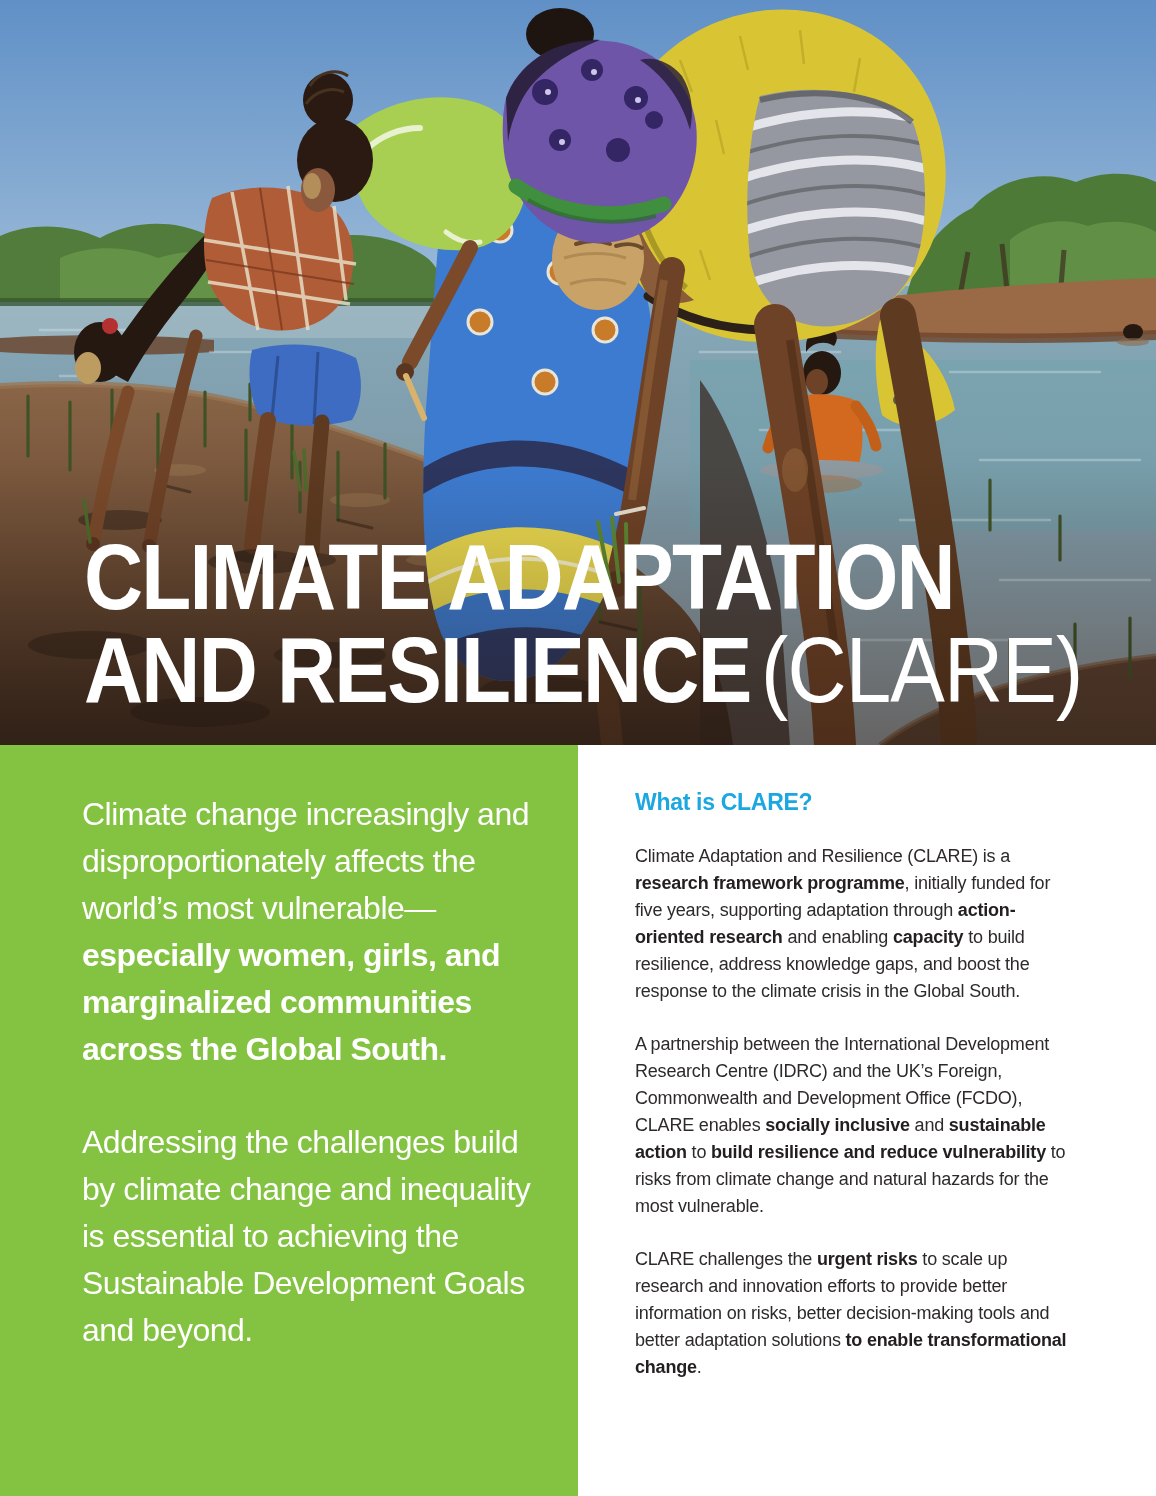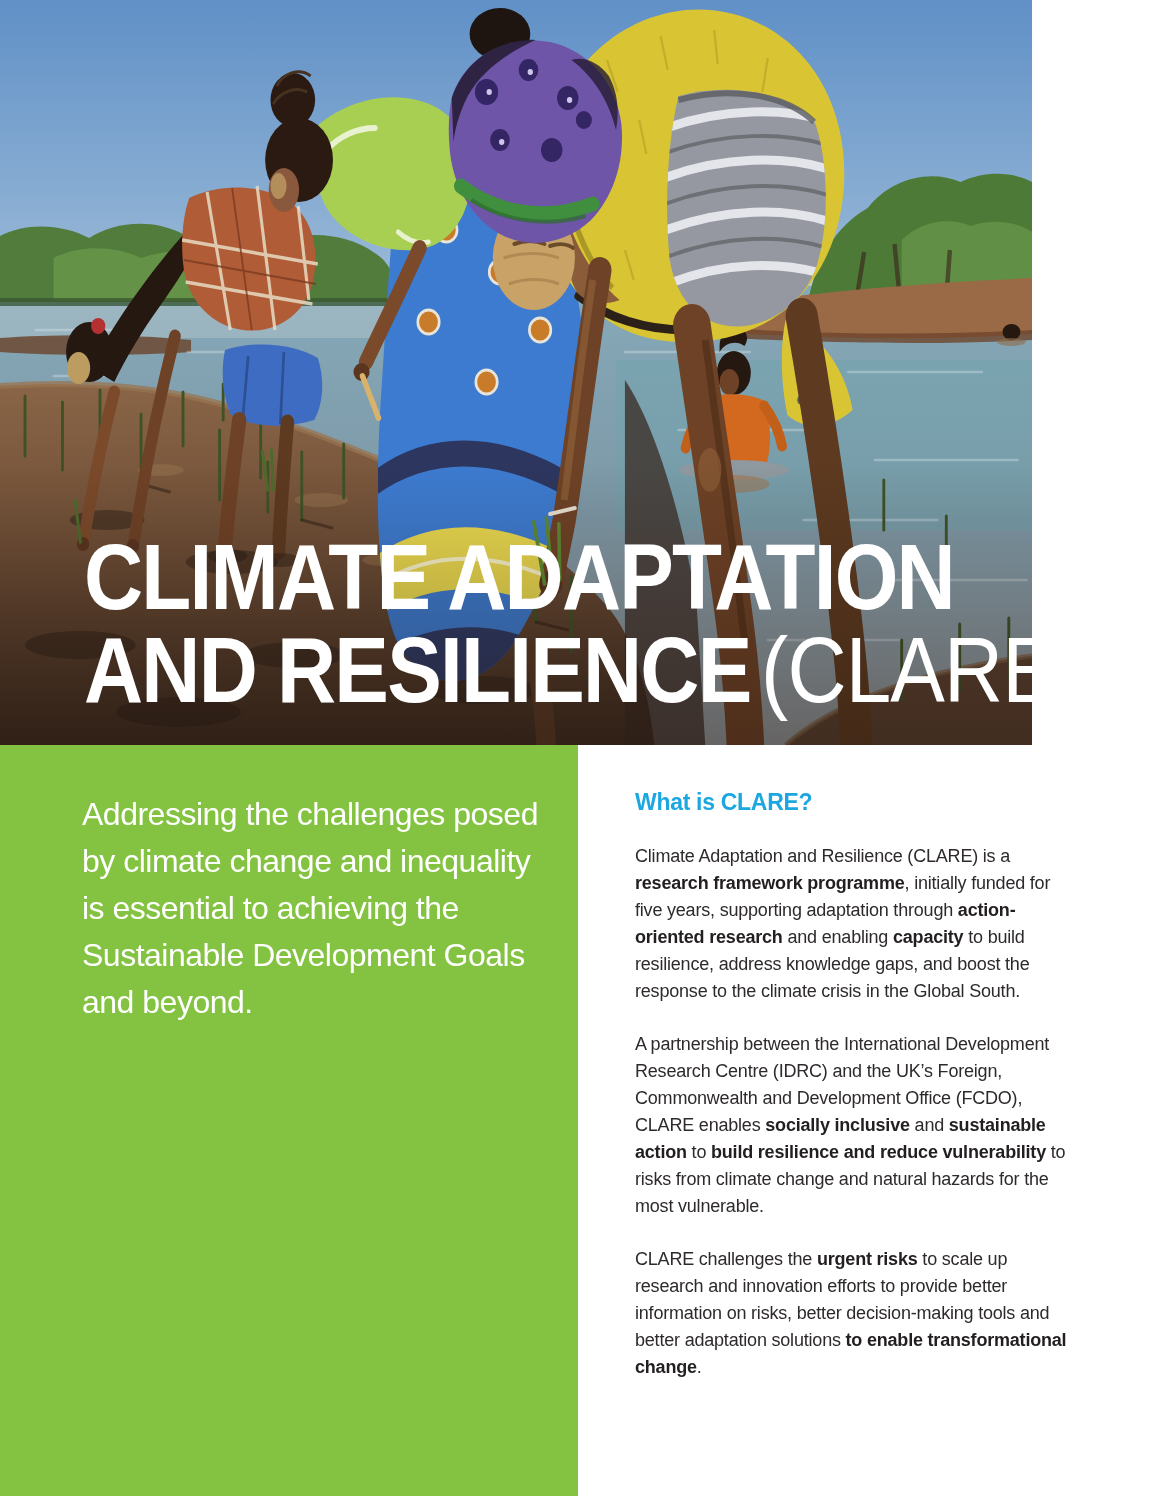--- a/index.html
+++ b/index.html
@@ -1,19 +1,19 @@
 <!DOCTYPE html>
 <html><head>
 <meta charset="utf-8">
 <style>
   html,body{margin:0;padding:0;background:#ffffff;}
   .page{position:relative;width:1156px;height:1496px;overflow:hidden;background:#fff;
         font-family:"Liberation Sans", sans-serif;}
   
-  .hero{position:absolute;top:0;left:0;width:1032px;height:745px;}
+  .hero{position:absolute;top:0;left:0;width:1156px;height:745px;}
   .hero svg{display:block;width:100%;height:100%;}
   .hero-title{position:absolute;left:84px;top:531px;margin:0;color:#fff;
               font-weight:bold;font-size:93px;line-height:93px;letter-spacing:-2px;
               transform:scaleX(0.88);transform-origin:0 0;white-space:nowrap;}
   .hero-title .t-line{display:block;}
   .t-paren{font-weight:400;margin-left:12px;letter-spacing:-1px;}
   
   .cols{position:absolute;top:745px;left:0;width:1156px;height:751px;display:flex;}
   .green-panel{width:578px;box-sizing:border-box;background:var(--green,#84C341);
                color:#fff;padding:46px 38px 0 82px;}
@@ -319,21 +319,22 @@
 
     <h1 class="hero-title">
       <span class="t-line">CLIMATE ADAPTATION</span>
       <span class="t-line"><span>AND RESILIENCE</span><span class="t-paren">(CLARE)</span></span>
     </h1>
   </header>
 
   <div class="cols">
 
     <aside class="green-panel">
-      <p>Addressing the challenges posed by climate change and inequality is essential to achieving the Sustainable Development Goals and beyond.</p>
+      <p><span>Climate change increasingly and disproportionately affects the world’s most vulnerable—</span><strong>especially women, girls, and marginalized communities across the Global South.</strong></p>
+      <p>Addressing the challenges build by climate change and inequality is essential to achieving the Sustainable Development Goals and beyond.</p>
     </aside>
 
     <main class="article">
       <h2>What is CLARE?</h2>
       <div>
           <p><span>Climate Adaptation and Resilience (CLARE) is a </span><strong>research framework programme</strong><span>, initially funded for five years, supporting adaptation through </span><strong>action-oriented research</strong><span> and enabling </span><strong>capacity</strong><span> to build resilience, address knowledge gaps, and boost the response to the climate crisis in the Global South.</span></p>
           <p><span>A partnership between the International Development Research Centre (IDRC) and the UK’s Foreign, Commonwealth and Development Office (FCDO), CLARE enables </span><strong>socially inclusive</strong><span> and </span><strong>sustainable action</strong><span> to </span><strong>build resilience and reduce vulnerability</strong><span> to risks from climate change and natural hazards for the most vulnerable.</span></p>
           <p><span>CLARE challenges the </span><strong>urgent risks</strong><span> to scale up research and innovation efforts to provide better information on risks, better decision-making tools and better adaptation solutions </span><strong>to enable transformational change</strong><span>.</span></p>
         </div>
     </main>

